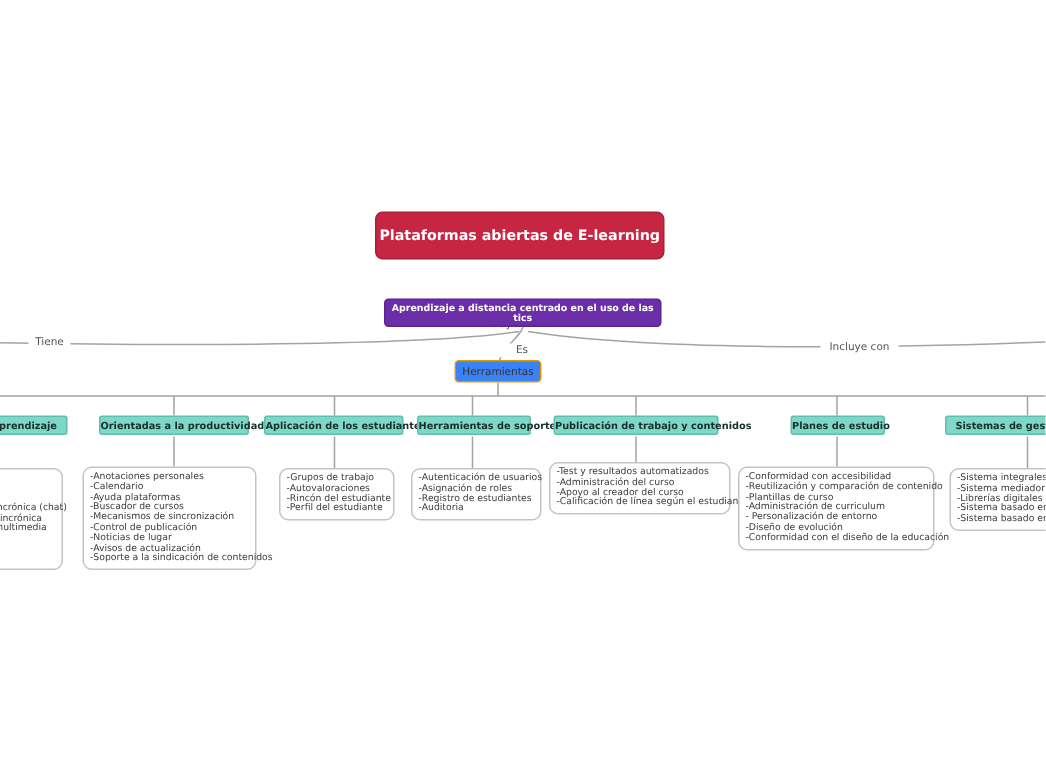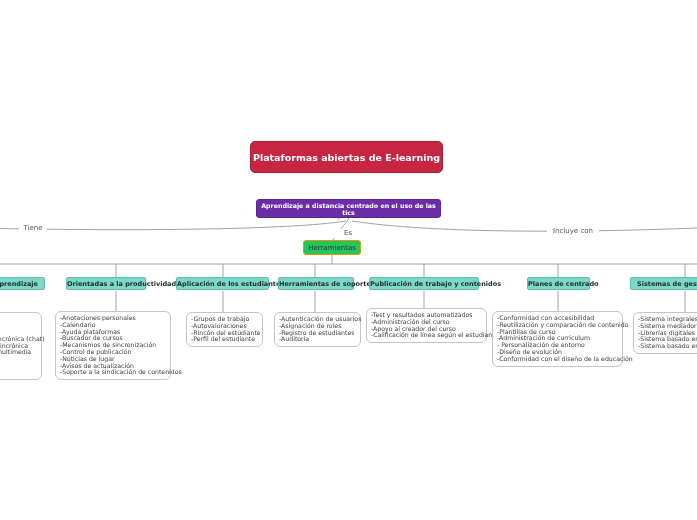--- a/index.html
+++ b/index.html
@@ -5,21 +5,21 @@
   html,body{margin:0;padding:0;}
   body{width:697px;height:520px;overflow:hidden;background:#ffffff;
        font-family:"DejaVu Sans","Liberation Sans",sans-serif;position:relative;}
   #canvas{position:absolute;left:0;top:0;width:697px;height:520px;overflow:hidden;}
   svg.lines{position:absolute;left:0;top:0;z-index:0;}
   .node{position:absolute;box-sizing:border-box;display:flex;align-items:center;justify-content:center;text-align:center;}
   .root-node{left:250px;top:141px;width:193px;height:32px;background:#c62642;border:1px solid #a82036;
              border-radius:5px;color:#ffffff;font-size:9.5px;font-weight:bold;line-height:11px;z-index:2;padding:0 0;}
   .def-node{left:256px;top:199px;width:185px;height:19px;background:#6b2ea8;border:1px solid #5a2590;
             border-radius:3px;color:#ffffff;font-size:6.3px;font-weight:bold;z-index:2;}
-  .tool-node{left:303px;top:240px;width:58px;height:15px;background:#22c55e;border:1px solid #e09a00;
+  .tool-node{left:303px;top:240px;width:58px;height:15px;background:#3b82f6;border:1px solid #e09a00;
              border-radius:3px;color:#333333;font-size:7px;z-index:2;}
   .edge-label{position:absolute;font-size:7px;color:#555555;text-align:center;background:#ffffff;z-index:3;line-height:9px;}
   .edge-label.behind{z-index:1;background:transparent;}
   .cat{position:absolute;top:277px;height:13px;line-height:12px;box-sizing:border-box;
        background:#7fd7c7;border:1px solid #5fbfae;border-radius:2px;color:#16302b;
        font-size:6.5px;font-weight:bold;text-align:center;white-space:nowrap;z-index:2;overflow:visible;}
   .listbox{position:absolute;box-sizing:border-box;background:#ffffff;border:1px solid #c4c4c4;
            border-radius:6px;padding:3px 4px;z-index:2;}
   .listbox ul{margin:0;padding:0;list-style:none;}
   .listbox li{font-size:6.2px;line-height:6.8px;color:#3d3d3d;white-space:nowrap;}
@@ -60,25 +60,25 @@
 
   <div class="edge-label behind" style="left:308px;top:212px;width:50px;">Incluye</div>
 
   <div class="edge-label" style="left:19px;top:224px;width:28px;text-align:center;">Tiene</div>
 
   <div class="edge-label" style="left:547px;top:227px;width:52px;">Incluye con</div>
 
   <div class="node tool-node">Herramientas</div>
 
   <div class="cat" style="left:-75px;width:120px;text-align:right;padding-right:6px;">Orientadas al aprendizaje</div>
-  <div class="cat" style="left:66px;width:80px;">Orientadas a la productividad</div>
+  <div class="cat" style="left:66px;width:100px;">Orientadas a la productividad</div>
   <div class="cat" style="left:176px;width:93px;">Aplicación de los estudiantes</div>
   <div class="cat" style="left:278px;width:76px;">Herramientas de soporte</div>
   <div class="cat" style="left:369px;width:110px;">Publicación de trabajo y contenidos</div>
-  <div class="cat" style="left:527px;width:63px;">Planes de centrado</div>
+  <div class="cat" style="left:527px;width:63px;">Planes de estudio</div>
   <div class="cat" style="left:630px;width:145px;text-align:left;padding-left:6px;">Sistemas de gestión de contenidos</div>
 
   <div class="listbox vcenter" style="left:-60px;top:312px;width:102px;height:68px;">
     <ul>
         <li>-Comunicación sincrónica (chat)</li>
         <li>-Comunicación asincrónica</li>
         <li>-Presentaciones multimedia</li>
       </ul>
   </div>
   <div class="listbox" style="left:55px;top:311px;width:116px;">

